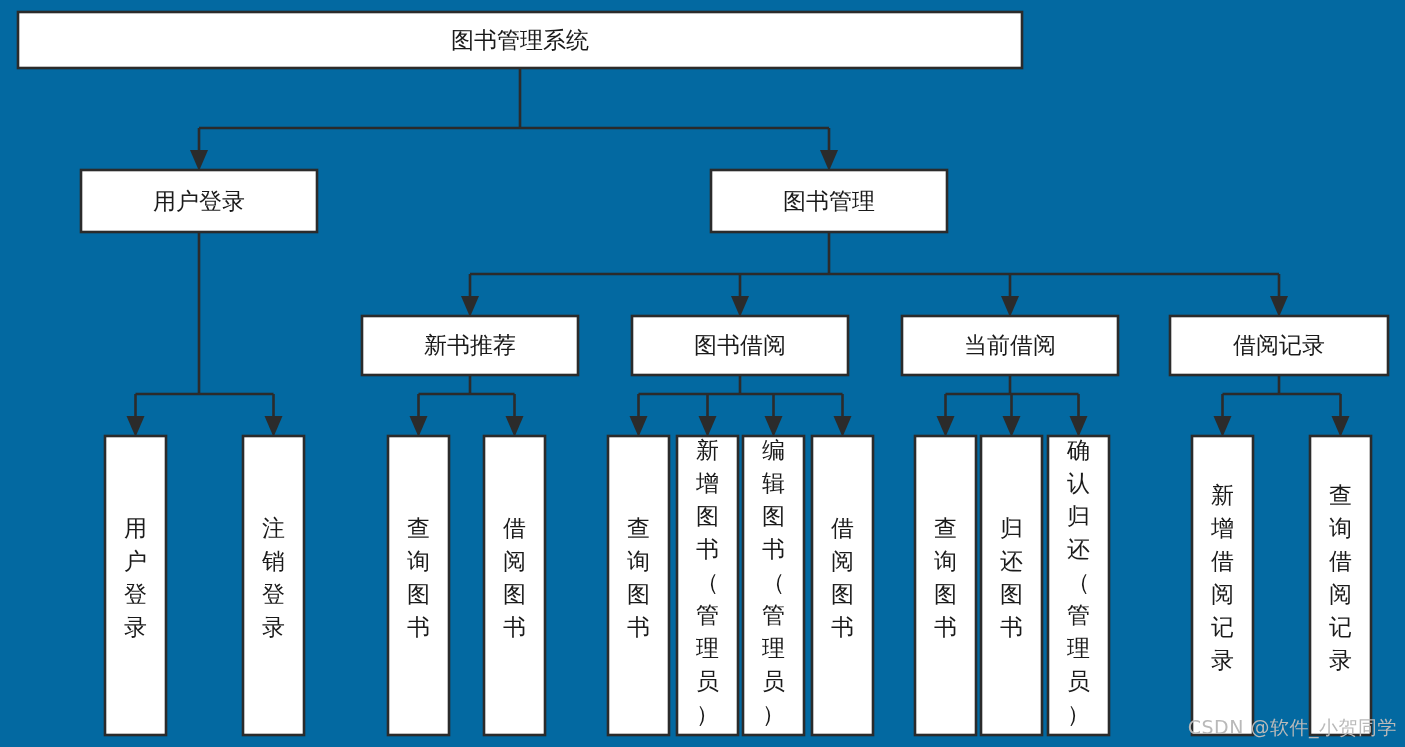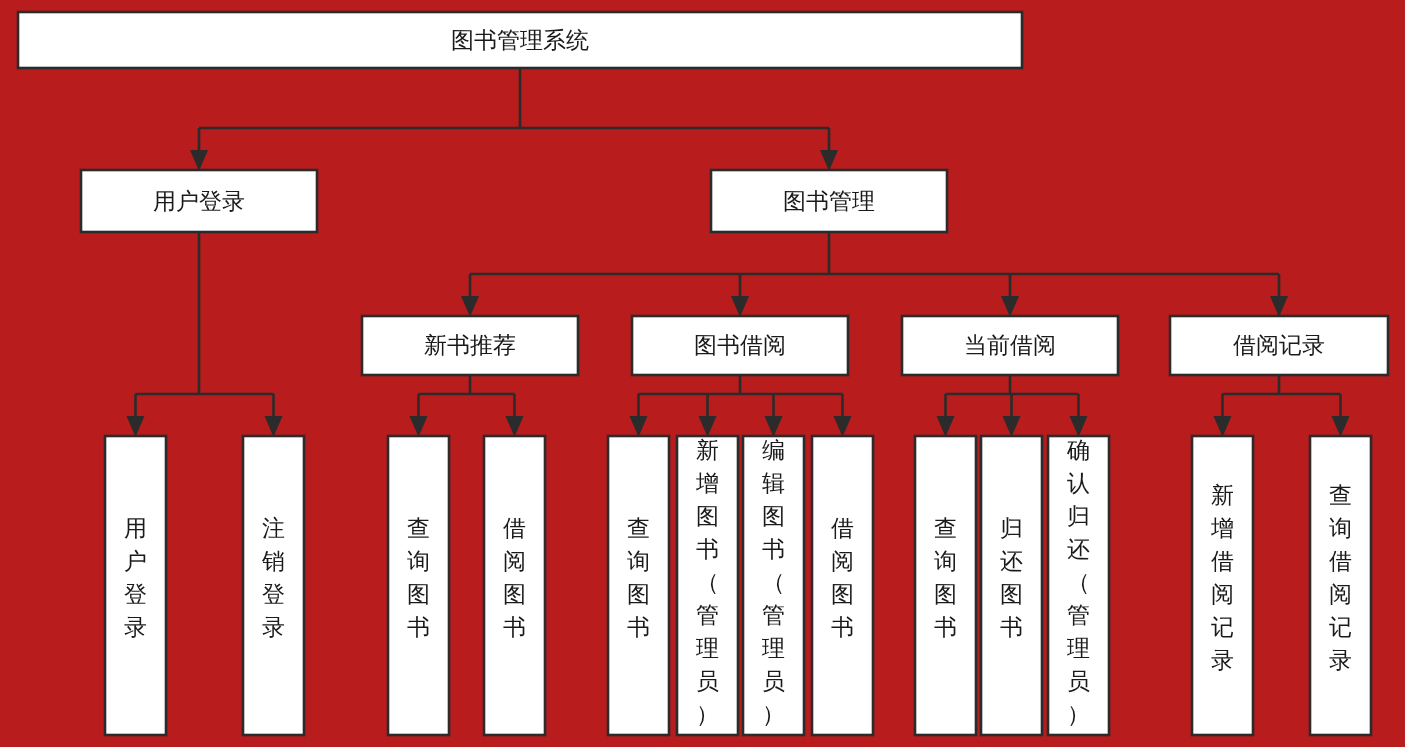--- a/index.html
+++ b/index.html
@@ -10,21 +10,21 @@
   body {
     width: 1405px;
     height: 747px;
     font-family: "DejaVu Sans", "Liberation Sans", sans-serif;
     overflow: hidden;
   }
   #diagram-root {
     position: relative;
     width: 1405px;
     height: 747px;
-    background: #b91c1c;
+    background: #0369a1;
   }
   svg.diagram-svg {
     position: absolute;
     left: 0;
     top: 0;
     width: 1405px;
     height: 747px;
   }
   .node-box {
     fill: #ffffff;
@@ -215,13 +215,14 @@
         <g>
           <rect x="1192" y="436" width="61" height="299" class="node-box"></rect>
           <text x="1222.5" class="node-label-vertical"><tspan x="1222.5" y="503">新</tspan><tspan x="1222.5" y="536">增</tspan><tspan x="1222.5" y="569">借</tspan><tspan x="1222.5" y="602">阅</tspan><tspan x="1222.5" y="635">记</tspan><tspan x="1222.5" y="668">录</tspan></text>
         </g>
         <g>
           <rect x="1310" y="436" width="61" height="299" class="node-box"></rect>
           <text x="1340.5" class="node-label-vertical"><tspan x="1340.5" y="503">查</tspan><tspan x="1340.5" y="536">询</tspan><tspan x="1340.5" y="569">借</tspan><tspan x="1340.5" y="602">阅</tspan><tspan x="1340.5" y="635">记</tspan><tspan x="1340.5" y="668">录</tspan></text>
         </g>
       </g>
   </svg>
+  <div class="watermark">CSDN @软件_小贺同学</div>
 </div>
 
 </body></html>

